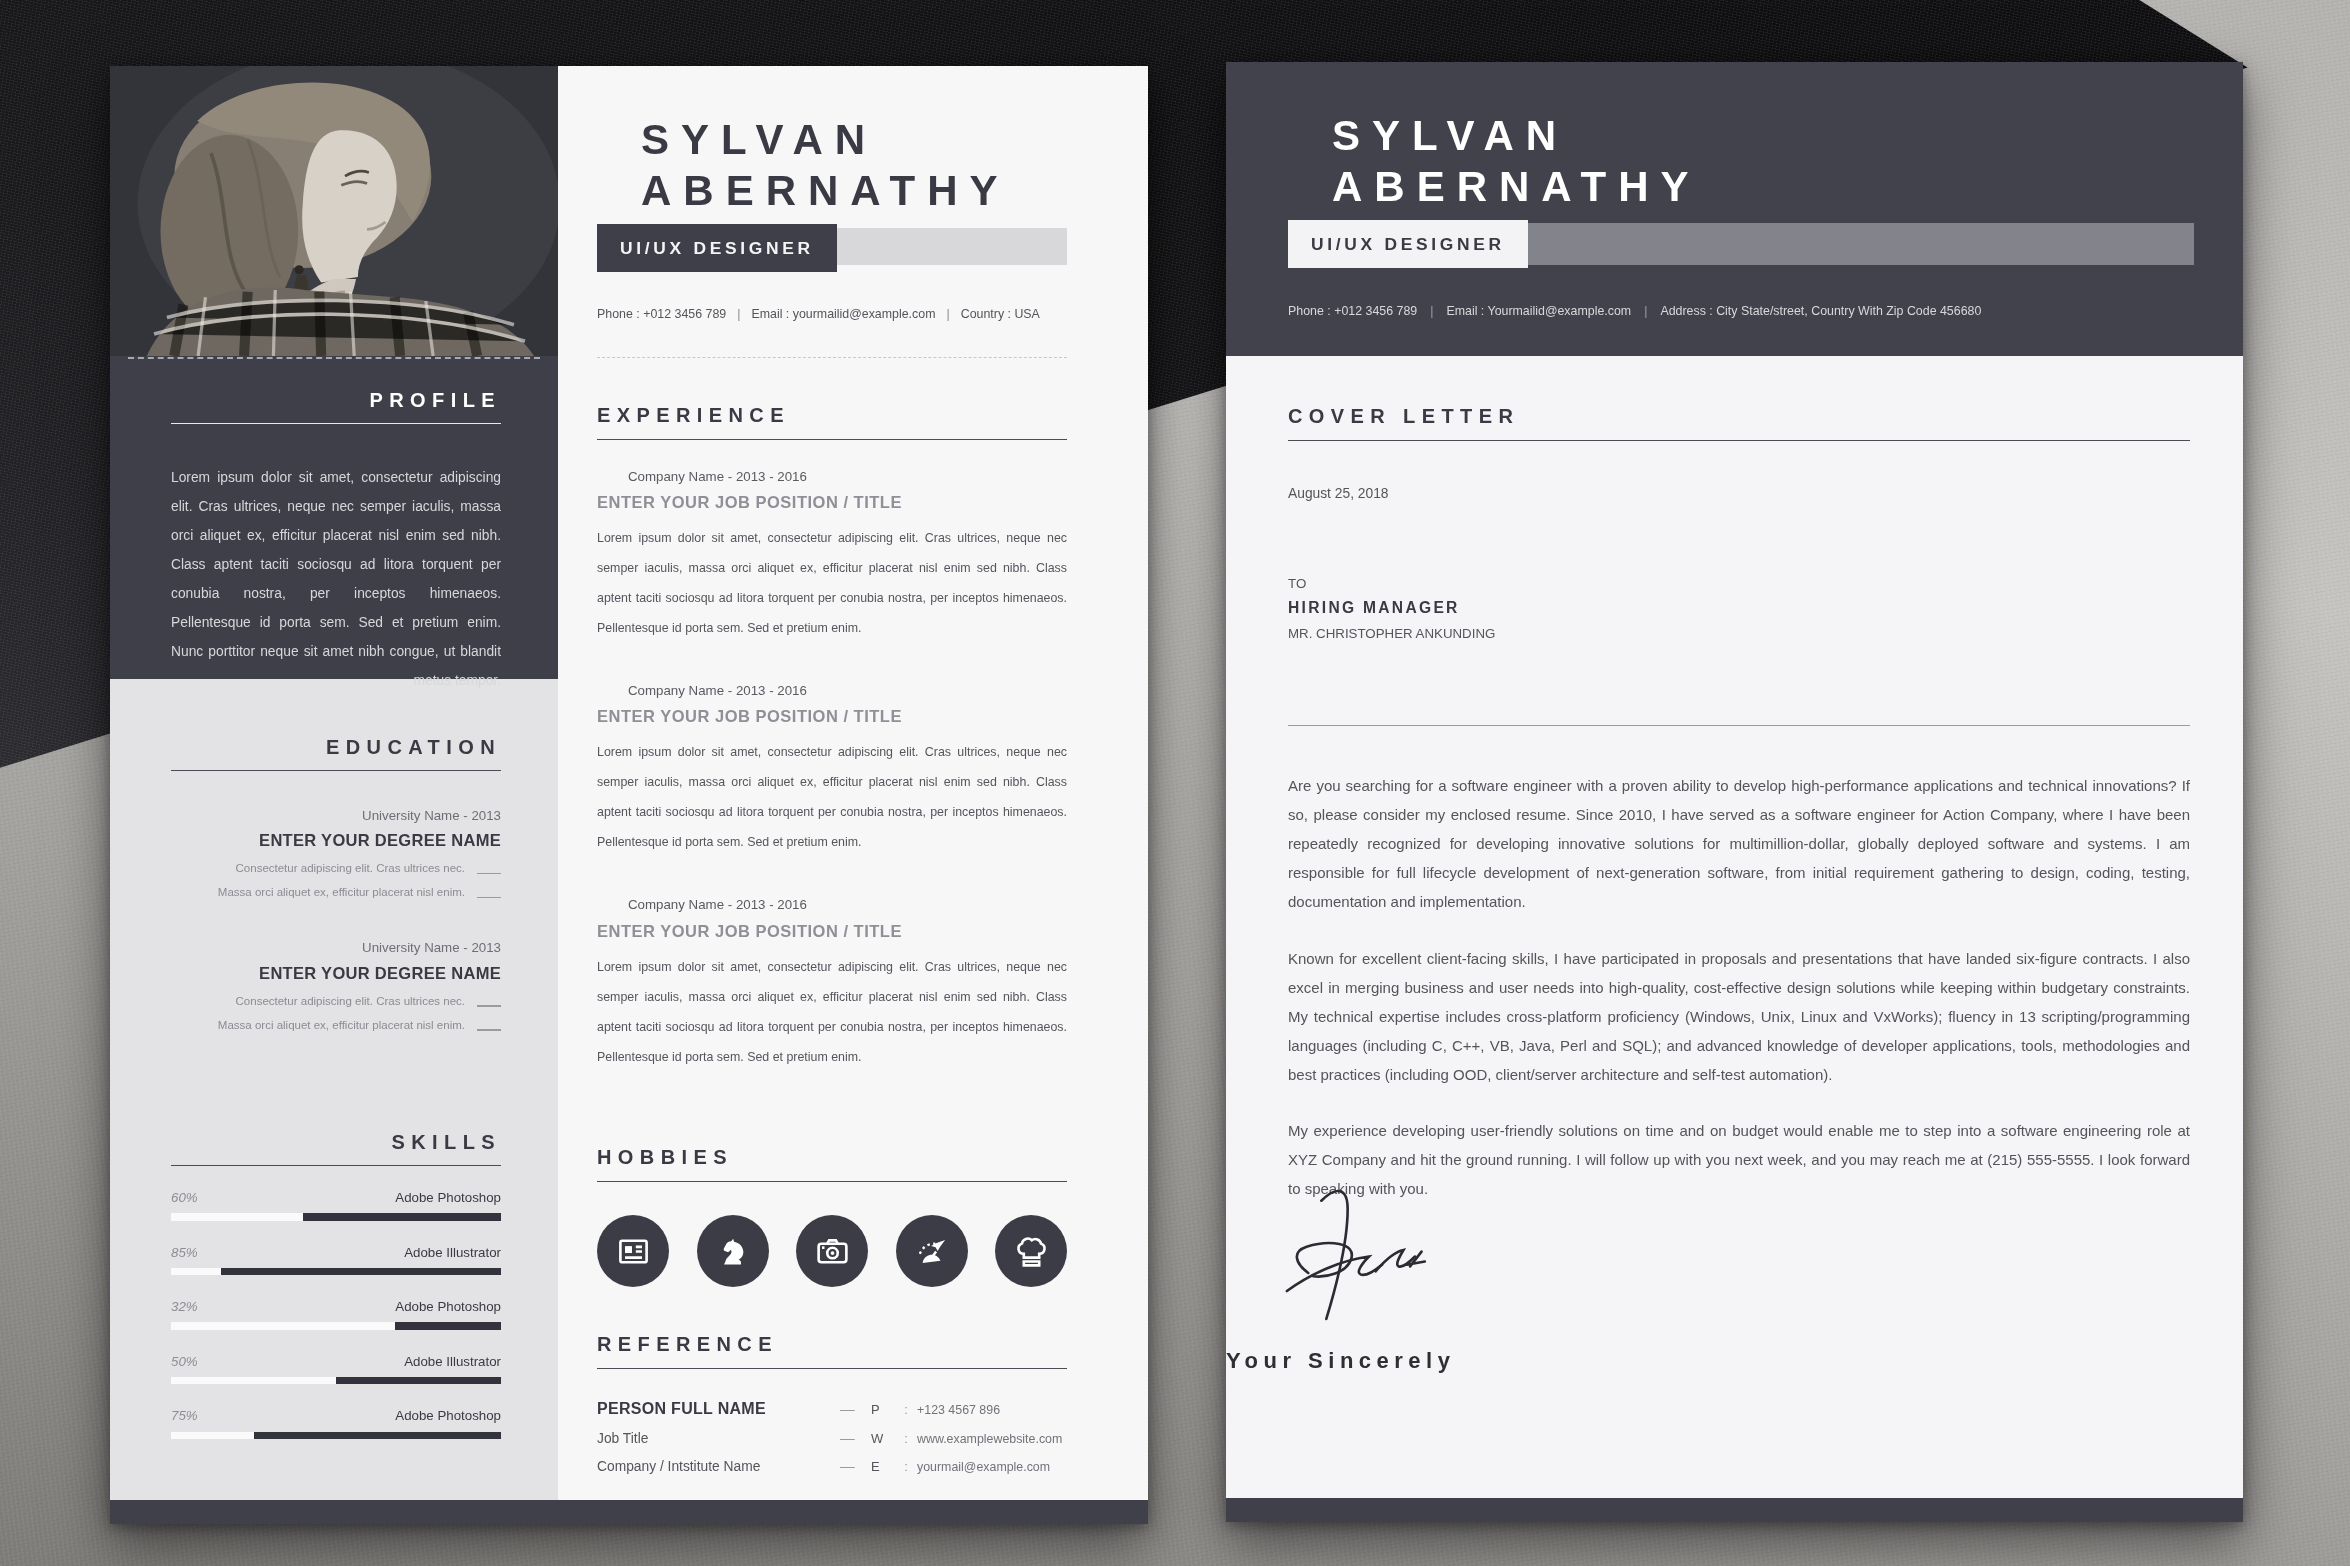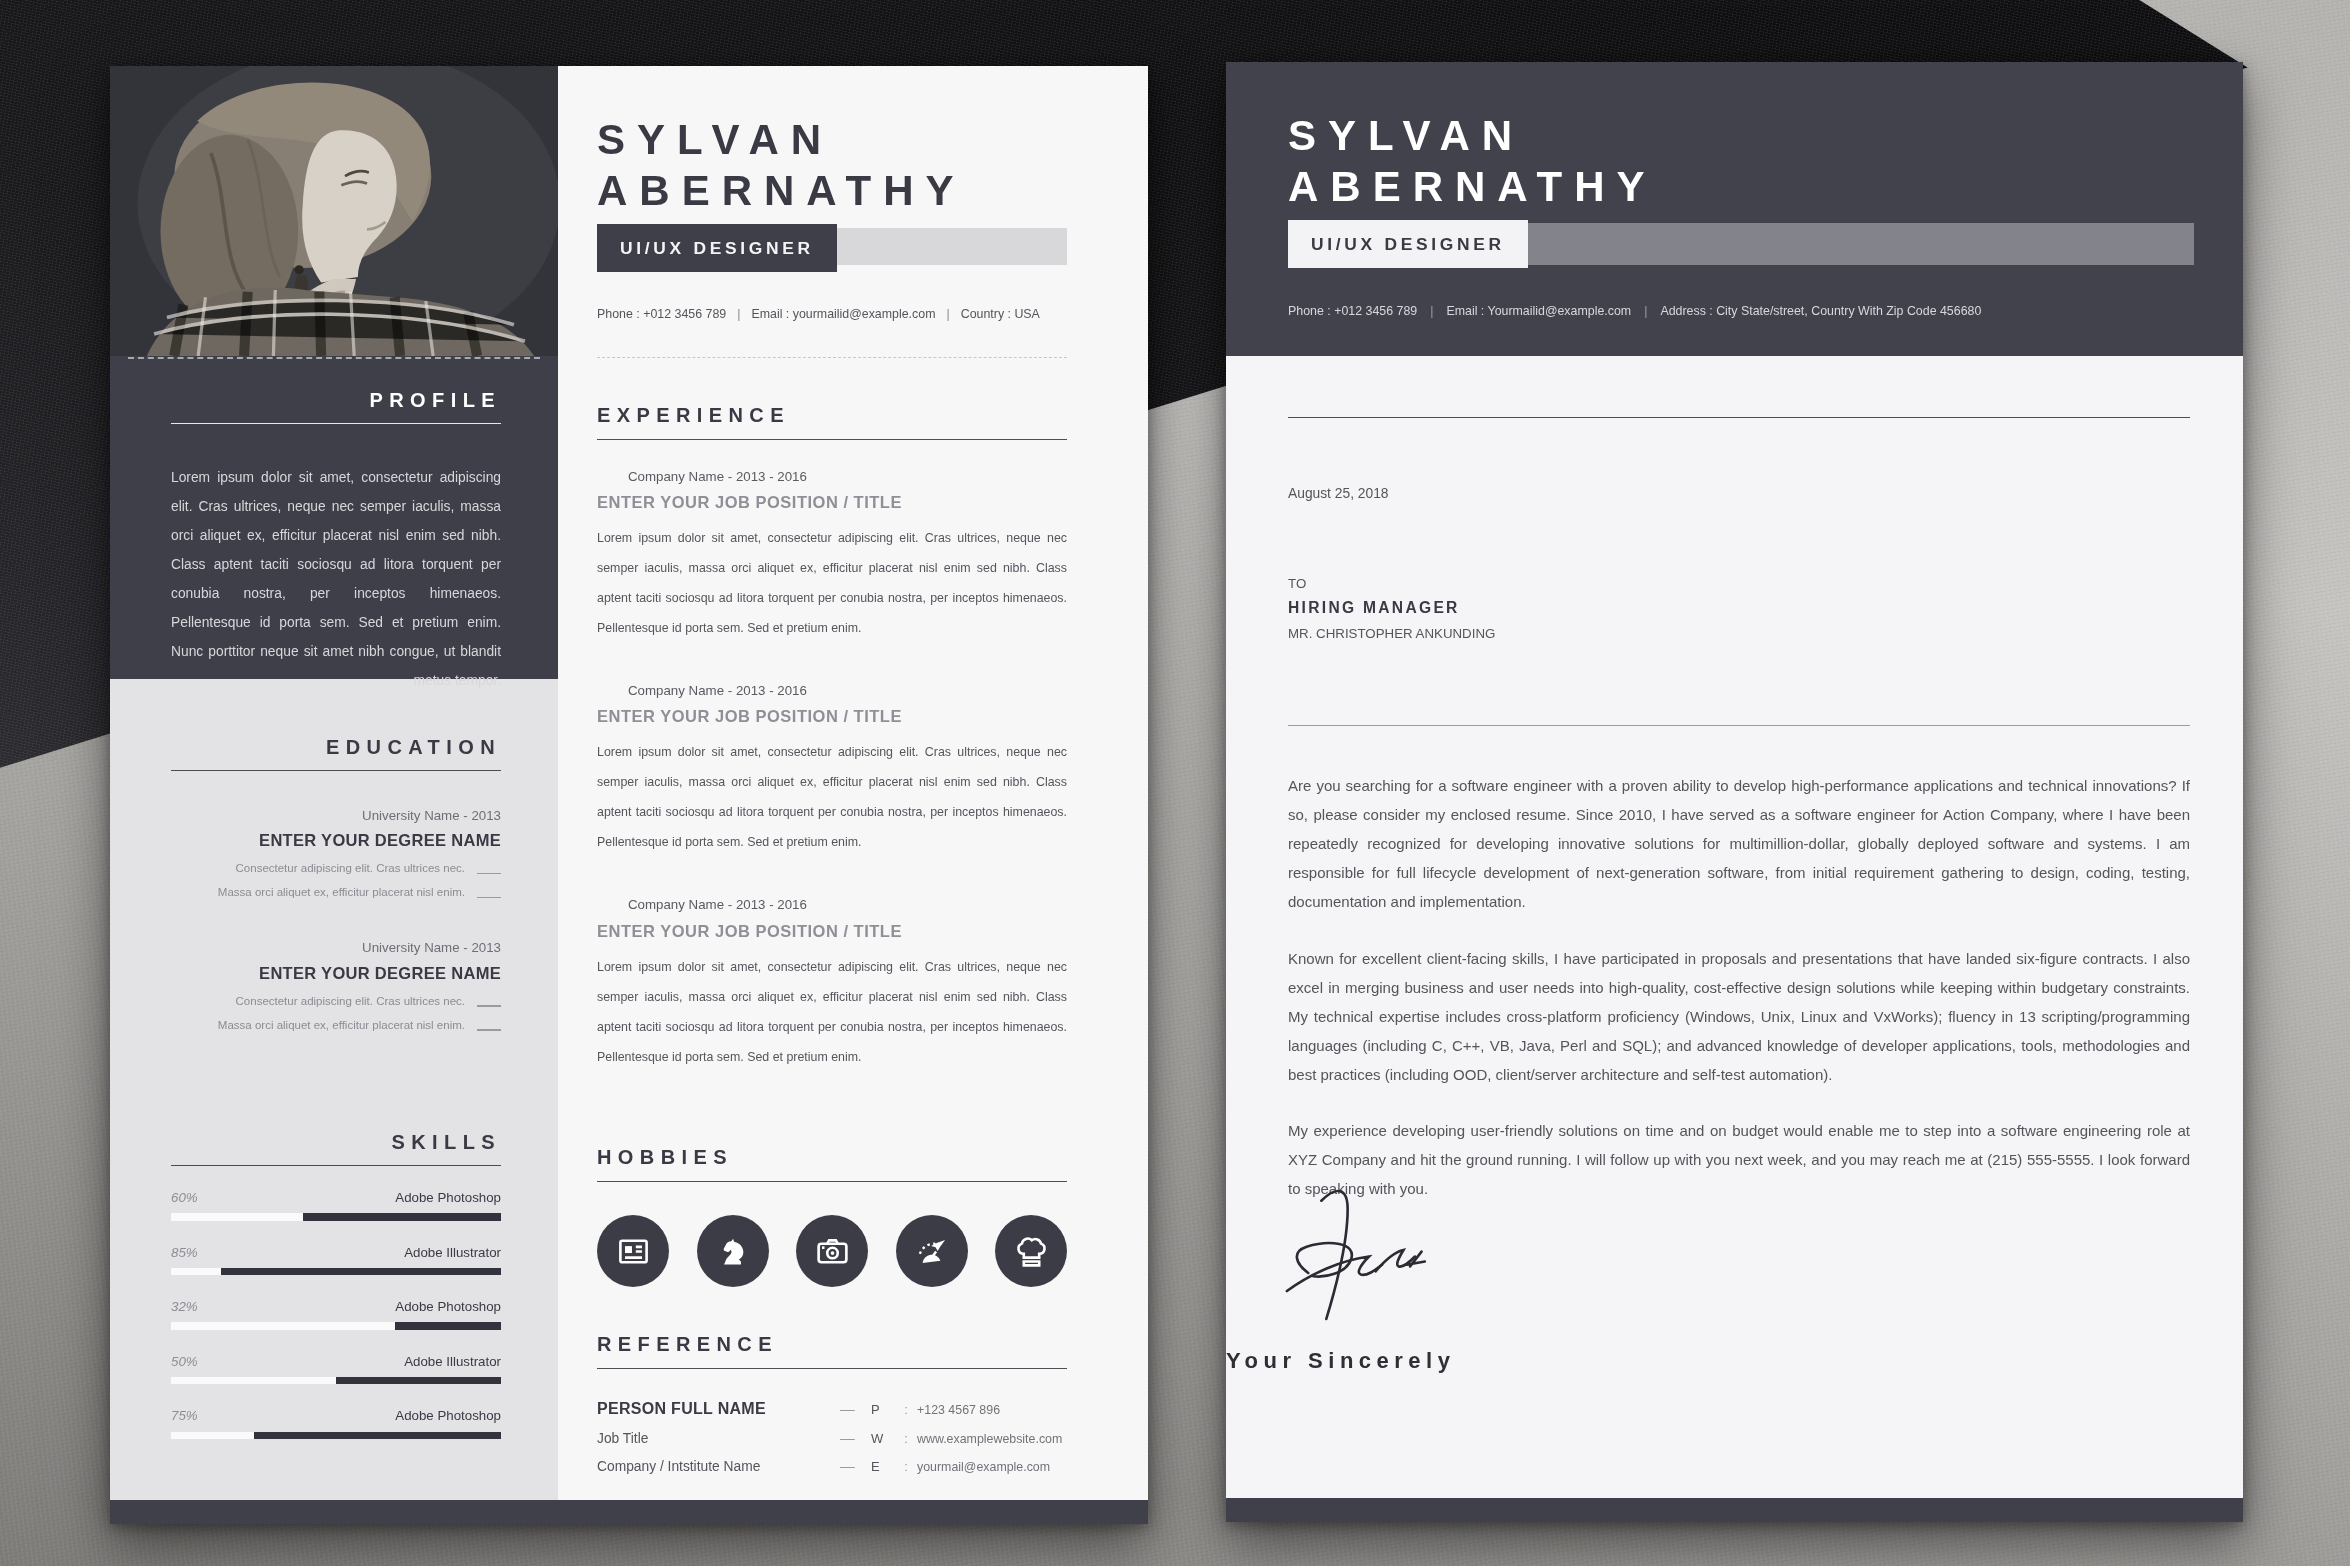--- a/index.html
+++ b/index.html
@@ -56,21 +56,21 @@
   .skills-sec{top:1065px;}
   .skill-row{margin-top:24px;}
   .skill-labels{display:flex;justify-content:space-between;align-items:baseline;}
   .skill-pct{font-size:13.3px;font-style:italic;color:#8d8d94;}
   .skill-name{font-size:13.3px;color:#3a3a44;}
   .skill-track{position:relative;margin-top:8.3px;height:7.3px;background:#fafafb;}
   .skill-fill{position:absolute;right:0;top:0;height:100%;background:#33333d;}
 
   
   .rmain{position:absolute;left:487px;width:470px;top:0;}
-  .big-name{font-size:42px;line-height:51px;font-weight:700;letter-spacing:12px;color:#3a3a44;}
+  .big-name{font-size:42px;line-height:51px;font-weight:700;letter-spacing:12px;color:#3a3a44;margin-left:44px;}
   .rmain .big-name{position:absolute;top:48px;left:0;}
   .badge-row{position:absolute;top:158px;left:0;right:0;display:flex;align-items:flex-start;}
   .badge{background:#3f3f49;color:#f4f4f6;font-size:17.4px;font-weight:700;letter-spacing:3.7px;
     padding:13.8px 23px 13px 23px;white-space:nowrap;}
   .badge-bar{flex:1;height:37px;background:#d8d8db;margin-top:3.7px;}
   .contact-line{position:absolute;top:241px;left:0;font-size:12.4px;color:#54545b;white-space:nowrap;}
   .contact-line .sep{color:#8a8a90;margin:0 11px;}
 
   .mh{font-size:20px;font-weight:700;letter-spacing:6.4px;color:#3a3a44;}
   .mh-rule{border-bottom:1.8px solid #4c4c55;margin-top:12px;}
@@ -381,20 +381,21 @@
       <div class="cbadge">UI/UX DESIGNER</div>
       <div class="cbadge-bar"></div>
     </div>
 
     <div class="ccontact">
       <span>Phone : +012 3456 789</span><span class="sep">|</span><span>Email : Yourmailid@example.com</span><span class="sep">|</span><span>Address : City State/street, Country With Zip Code 456680</span>
     </div>
 
     <div class="cmain">
       <div class="cl-sec">
+        <div class="mh">COVER LETTER</div>
         <div class="mh-rule"></div>
       </div>
 
       <div class="cdate">August 25, 2018</div>
 
       <div class="cto">
         <div class="to">TO</div>
         <div class="role">HIRING MANAGER</div>
         <div class="name">MR. CHRISTOPHER ANKUNDING</div>
       </div>

